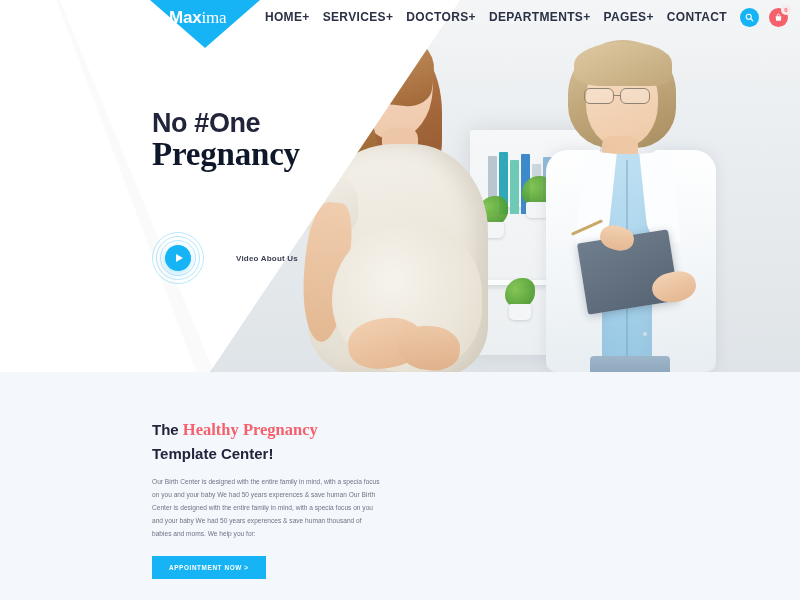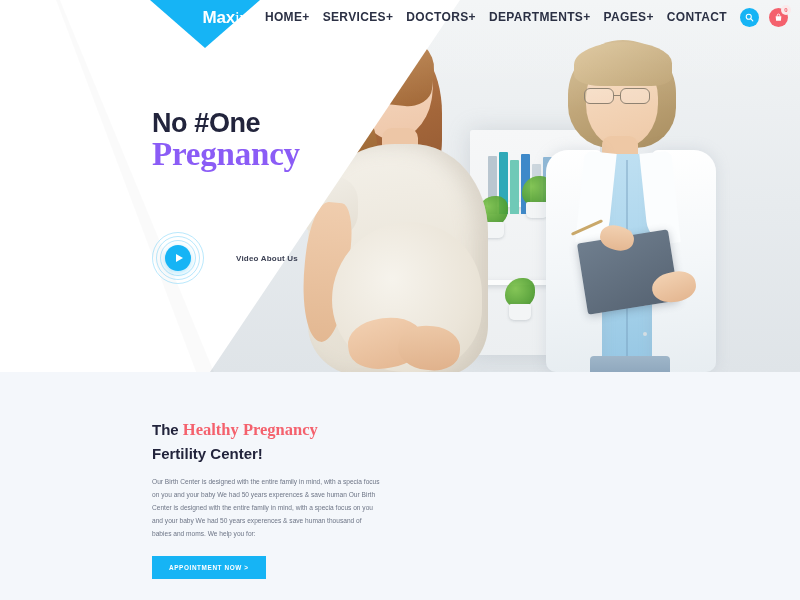--- a/index.html
+++ b/index.html
@@ -257,21 +257,21 @@
   }
 
   
   .logo-tri {
     position:absolute; left:150px; top:0; width:110px; height:48px;
     background:#16b4f5;
     clip-path:polygon(0 0, 110px 0, 55px 48px);
   }
   .logo-wrap {
     position:absolute; left:150px; top:0; width:110px; height:34px;
-    display:flex; align-items:center; justify-content:space-between; gap:4px;
+    display:flex; align-items:center; justify-content:flex-start; gap:4px;
     z-index:6;
   }
   .logo-icon { width:15px; height:20px; display:block; }
   .logo-text { font-size:17px; letter-spacing:-.2px; line-height:1; }
   .logo-text .b { font-weight:700; color:#fff; }
   .logo-text .s { font-weight:400; color:#fff; font-family:"Liberation Serif", serif; }
 
   
   .nav {
     position:absolute; left:0; top:0; width:800px; height:34px;
@@ -298,21 +298,21 @@
   }
 
   
   .hero-copy { position:absolute; left:152px; top:108px; z-index:5; }
   .h-line1 {
     font-size:27px; font-weight:700; color:#22243c; line-height:1.12;
     letter-spacing:-.4px;
   }
   .h-line2 {
     font-family:"Liberation Serif", serif;
-    font-size:33px; font-weight:700; color:#8b5cf6; line-height:1.12;
+    font-size:33px; font-weight:700; color:#0f172a; line-height:1.12;
     letter-spacing:-.2px; margin-top:-2px;
   }
   .h-line3 {
     font-size:27px; font-weight:700; color:#22243c; line-height:1.12;
     letter-spacing:-.4px; margin-top:-2px;
   }
 
   .video-row {
     position:absolute; left:152px; top:232px; z-index:5;
     display:flex; align-items:center; gap:32px;
@@ -499,19 +499,19 @@
           <span class="play-tri"></span>
         </span>
       </span>
       <span class="video-label">Video About Us</span>
     </div>
   </section>
 
   <section class="welcome">
     <div class="w-inner">
       <div class="w-h2"><span>The </span><em>Healthy Pregnancy</em></div>
-      <div class="w-h3">Fertility Center!</div>
+      <div class="w-h3">Template Center!</div>
       <p class="w-p">Our Birth Center is designed with the entire family in mind, with a specia focus on you and your baby We had 50 years experences &amp; save human Our Birth Center is designed with the entire family in mind, with a specia focus on you and your baby We had 50 years experences &amp; save human thousand of babies and moms. We help you for:</p>
       <button class="appt-btn">APPOINTMENT NOW &gt;</button>
     </div>
 
   </section>
 </div>
 
 </body></html>

